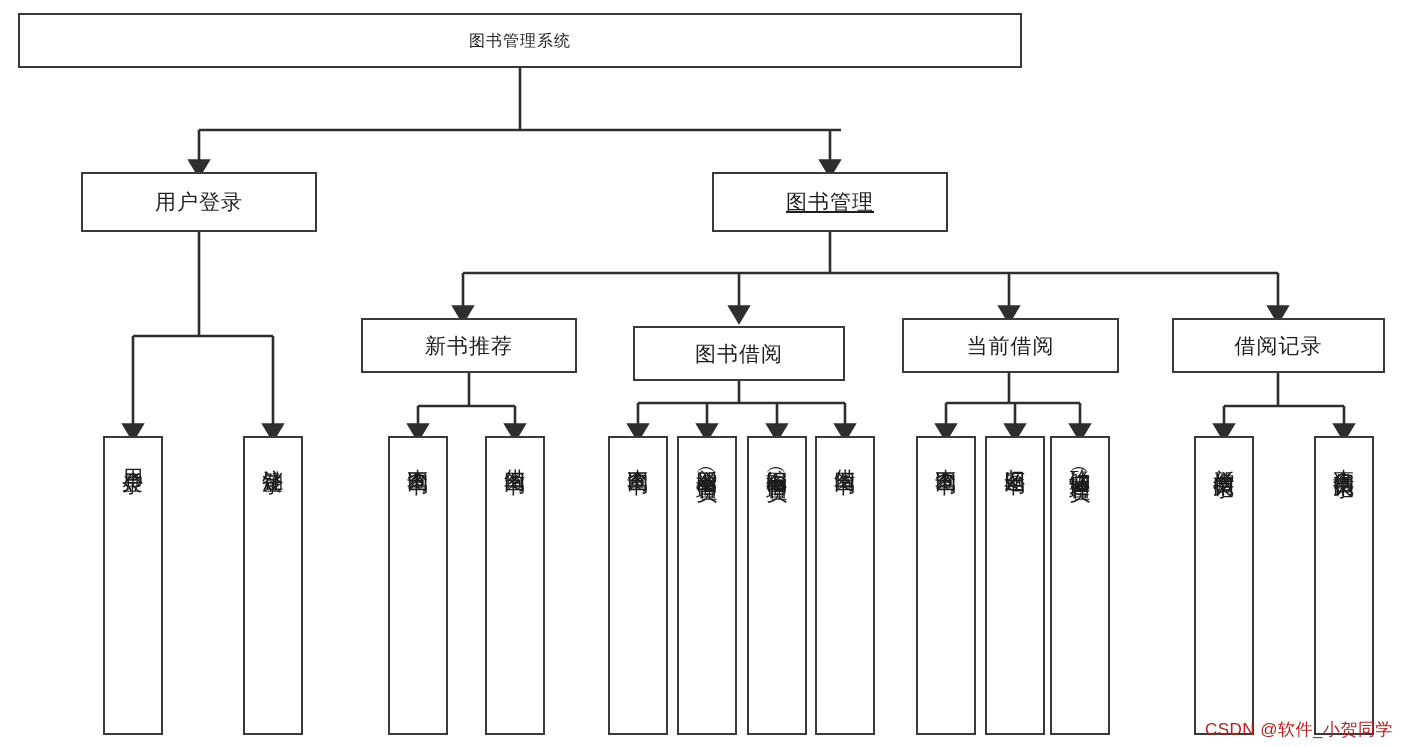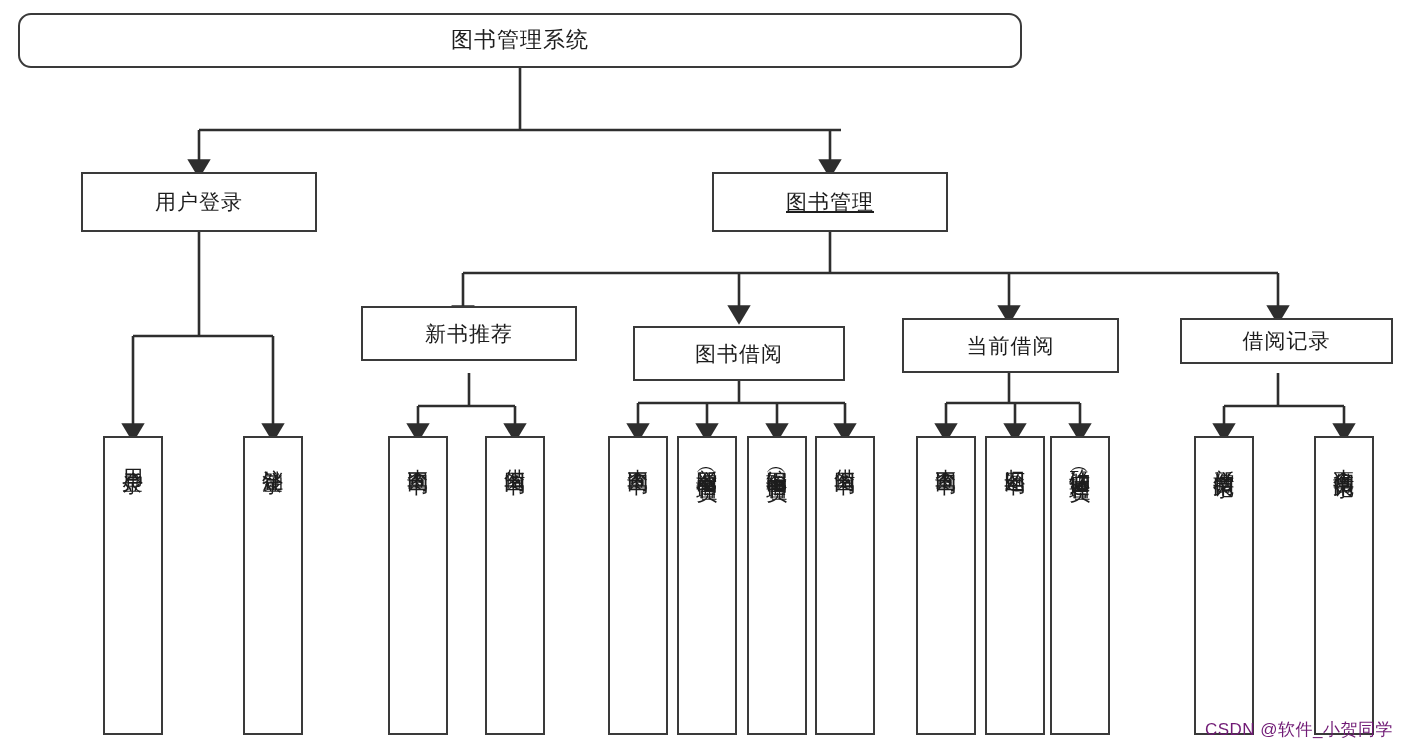--- a/index.html
+++ b/index.html
@@ -32,21 +32,21 @@
     align-items:center;
     justify-content:center;
     color:#1d1d1d;
   }
   .node.h{
     font-size:21px;
     letter-spacing:1px;
     line-height:1.1;
     white-space:nowrap;
   }
-  .node.root{ font-size:22px;border-radius:13px; }
+  .node.root{ font-size:16px; }
   
   .node.v{
     align-items:flex-start;
     justify-content:center;
     padding-top:14px;
   }
   .vtext{
     writing-mode:vertical-rl;
     text-orientation:upright;
     font-size:21px;
@@ -54,21 +54,21 @@
     letter-spacing:2px;
     white-space:nowrap;
     color:#1d1d1d;
   }
   
   #watermark{
     position:absolute;
     right:12px;
     bottom:6px;
     font-size:17px;
-    color:#701a75;
+    color:#b91c1c;
     letter-spacing:.5px;
     white-space:nowrap;
     user-select:none;
   }
 </style>
 </head>
 <body>
 
 <div id="canvas">
 
@@ -125,30 +125,30 @@
   <div id="nodes">
       <div class="node h root" style="left: 18px; top: 13px; width: 1004px; height: 55px;">
         <span>图书管理系统</span>
       </div>
       <div class="node h" style="left: 81px; top: 172px; width: 236px; height: 60px;">
         <span>用户登录</span>
       </div>
       <div class="node h" style="left: 712px; top: 172px; width: 236px; height: 60px; text-decoration: underline;">
         <span>图书管理</span>
       </div>
-      <div class="node h" style="left: 361px; top: 306px; width: 216px; height: 55px;">
+      <div class="node h" style="left: 361px; top: 318px; width: 216px; height: 55px;">
         <span>新书推荐</span>
       </div>
       <div class="node h" style="left: 633px; top: 318px; width: 212px; height: 55px; margin-top: 8px;">
         <span>图书借阅</span>
       </div>
       <div class="node h" style="left: 902px; top: 318px; width: 217px; height: 55px;">
         <span>当前借阅</span>
       </div>
-      <div class="node h" style="left: 1172px; top: 318px; width: 213px; height: 46px; margin-left: 8px;">
+      <div class="node h" style="left: 1172px; top: 318px; width: 213px; height: 55px;">
         <span>借阅记录</span>
       </div>
       <div class="node v" style="left: 103px; top: 436px; width: 60px; height: 299px;">
         <span class="vtext">用户登录</span>
       </div>
       <div class="node v" style="left: 243px; top: 436px; width: 60px; height: 299px;">
         <span class="vtext">注销登录</span>
       </div>
       <div class="node v" style="left: 388px; top: 436px; width: 60px; height: 299px;">
         <span class="vtext">查询图书</span>

